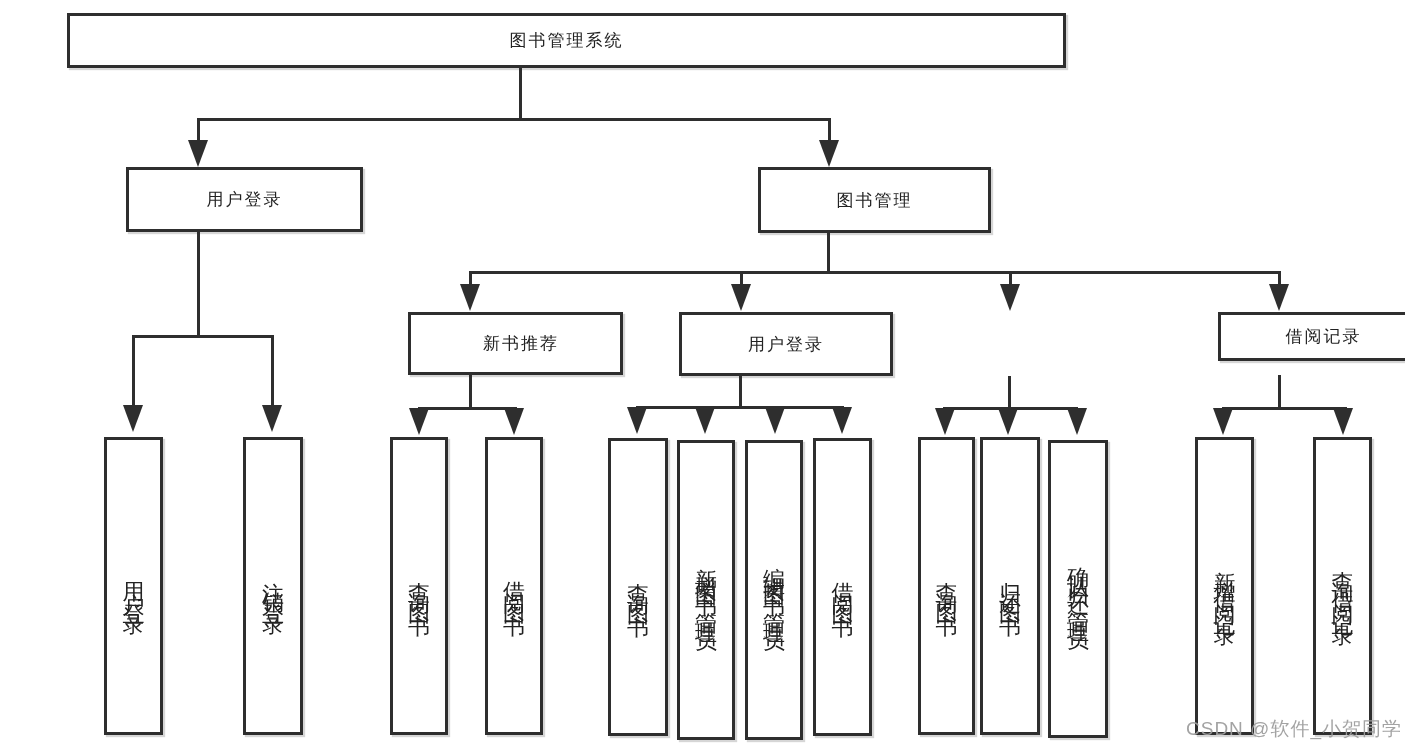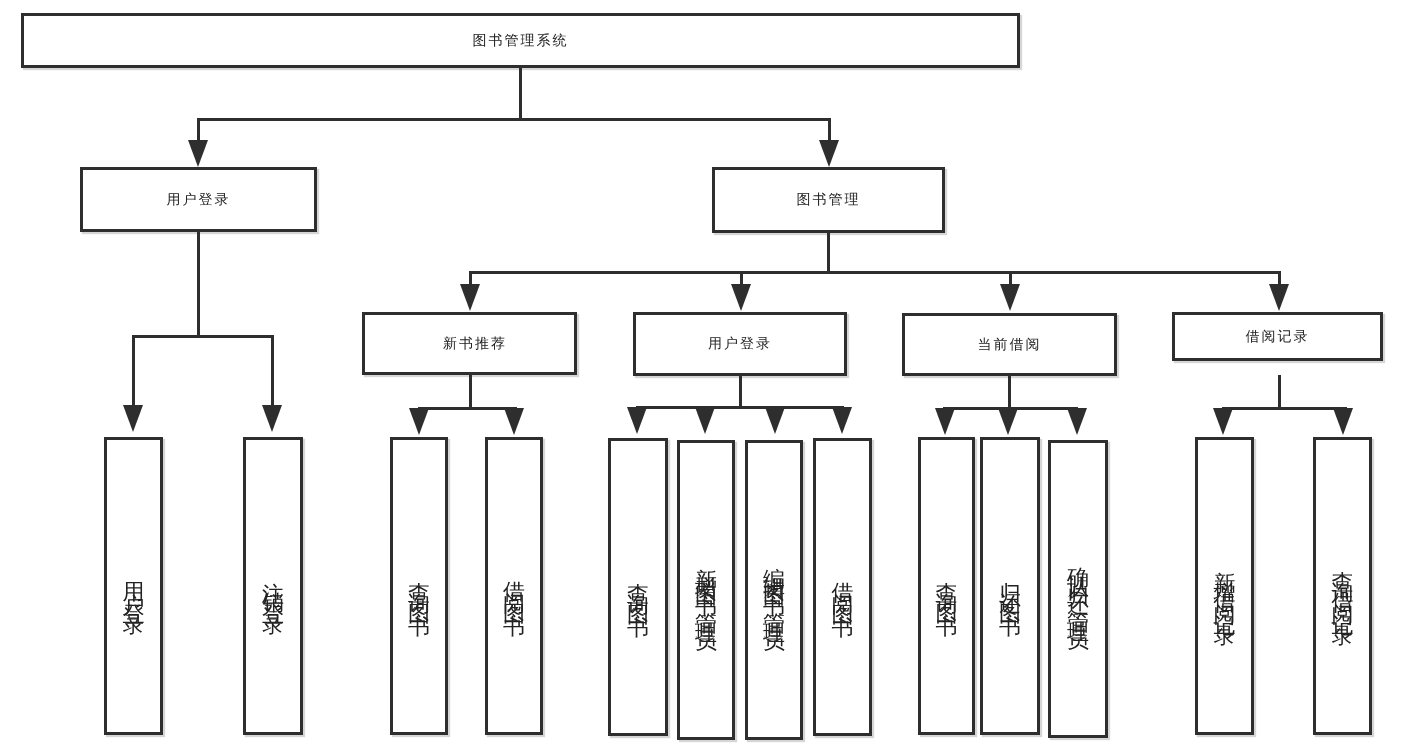--- a/index.html
+++ b/index.html
@@ -10,24 +10,25 @@
     font-family:"Liberation Sans","DejaVu Sans",sans-serif;
     overflow:hidden;
   }
   .box{
     position:absolute;
     background:#ffffff;
     border:3px solid #2e2e2e;
     box-sizing:border-box;
     display:flex;align-items:center;justify-content:center;
     color:#222222;
-    font-size:14px;
+    font-size:17px;
     letter-spacing:2px;
     box-shadow:2px 2px 1px rgba(0,0,0,0.16);
     white-space:nowrap;
+    margin-left:46px;
   }
   .vbox{
     position:absolute;
     background:#ffffff;
     border:3px solid #2e2e2e;
     box-sizing:border-box;
     display:flex;align-items:center;justify-content:center;
     color:#222222;
     font-size:22px;
     box-shadow:2px 2px 1px rgba(0,0,0,0.16);
@@ -98,23 +99,20 @@
   <div class="arr" style="left:731px;top:284px;"></div>
   <div class="arr" style="left:1000px;top:284px;"></div>
   <div class="arr" style="left:1269px;top:284px;"></div>
 
   <div class="box" style="left:362px;top:312px;width:215px;height:63px;padding-left:11px;">
     <span>新书推荐</span>
   </div>
   <div class="box" style="left:633px;top:312px;width:214px;height:64px;">
     <span>用户登录</span>
   </div>
-  <div class="box" style="left:902px;top:313px;width:215px;height:63px;">
-    <span>当前借阅</span>
-  </div>
   <div class="box" style="left:1172px;top:312px;width:211px;height:49px;">
     <span>借阅记录</span>
   </div>
 
   <div class="vline" style="left:469px;top:375px;height:32px;"></div>
   <div class="hline" style="left:418px;top:407px;width:99px;"></div>
   <div class="arr" style="left:409px;top:408px;"></div>
   <div class="arr" style="left:504px;top:408px;"></div>
 
   <div class="vline" style="left:739px;top:376px;height:30px;"></div>
@@ -172,14 +170,15 @@
     <span class="vlabel tight">确认归还（管理员）</span>
   </div>
 
   <div class="vbox" style="left:1195px;top:437px;width:59px;height:298px;">
     <span class="vlabel">新增借阅记录</span>
   </div>
   <div class="vbox" style="left:1313px;top:437px;width:59px;height:298px;">
     <span class="vlabel">查询借阅记录</span>
   </div>
 
+  <div class="watermark">CSDN @软件_小贺同学</div>
 
 </div>
 
 </body></html>

